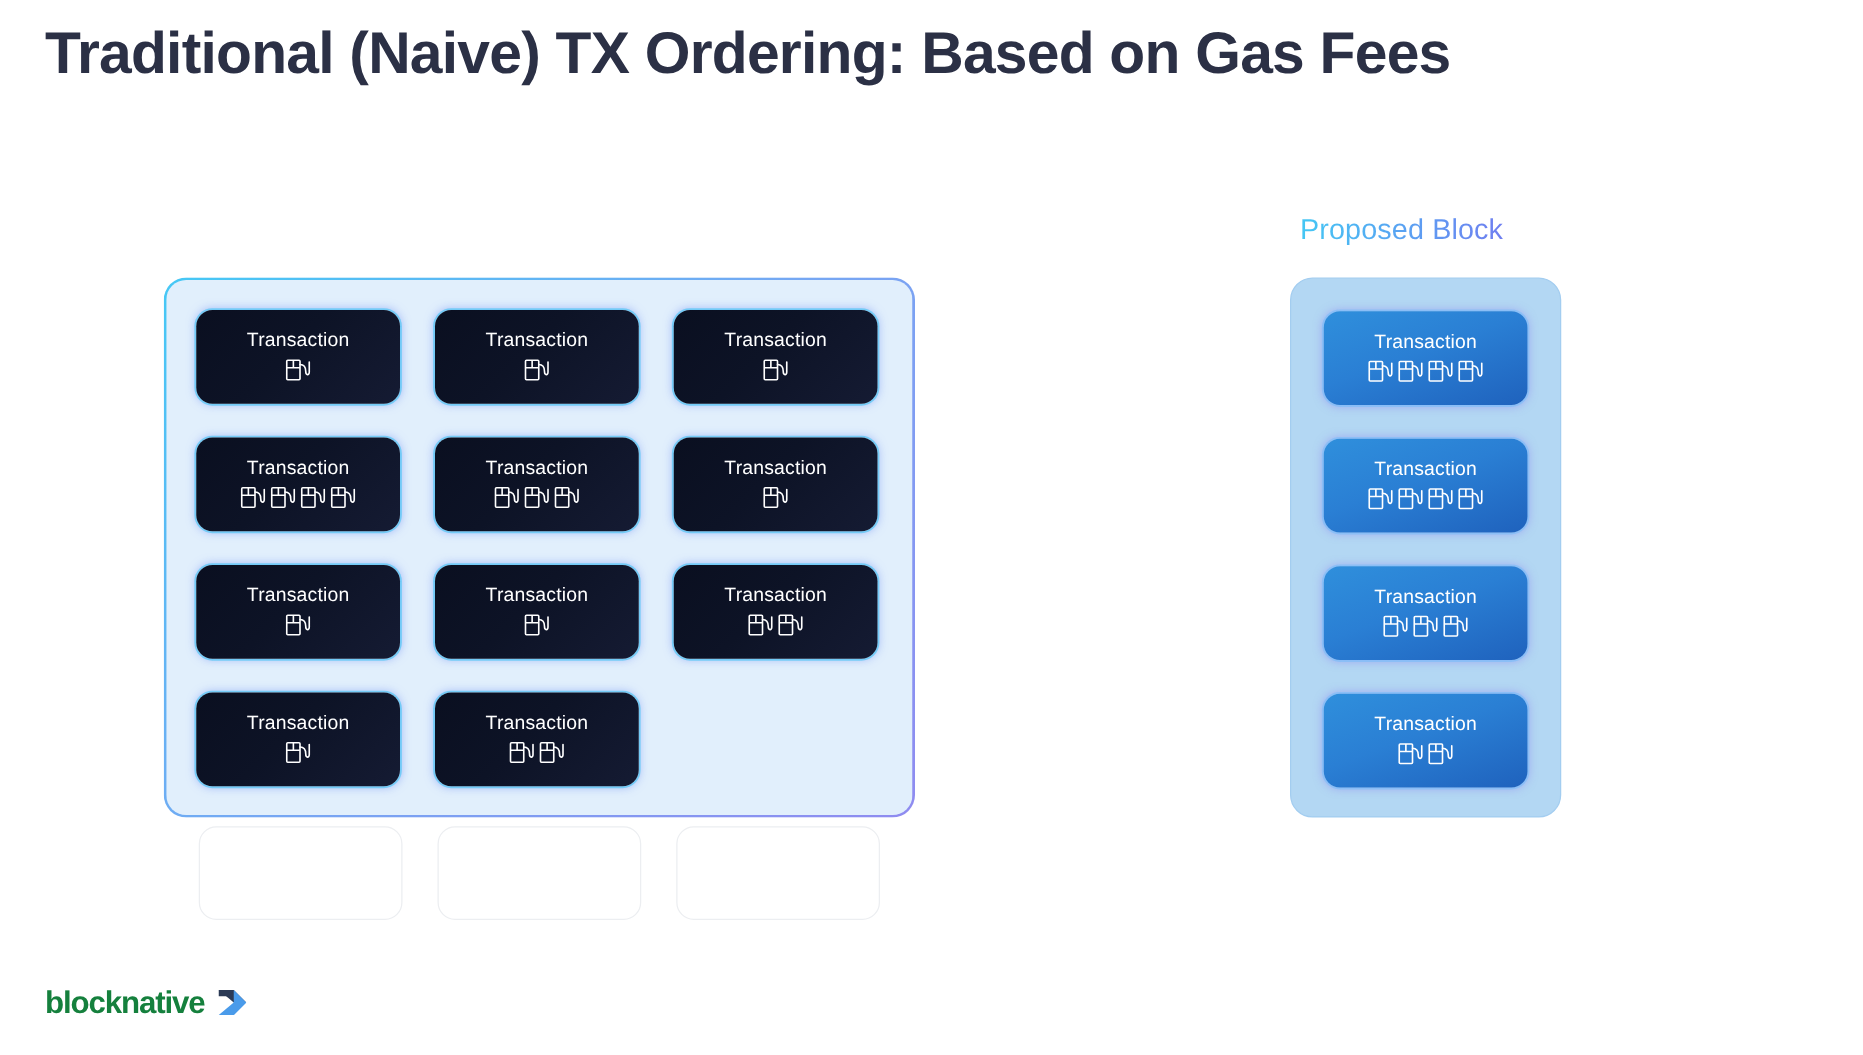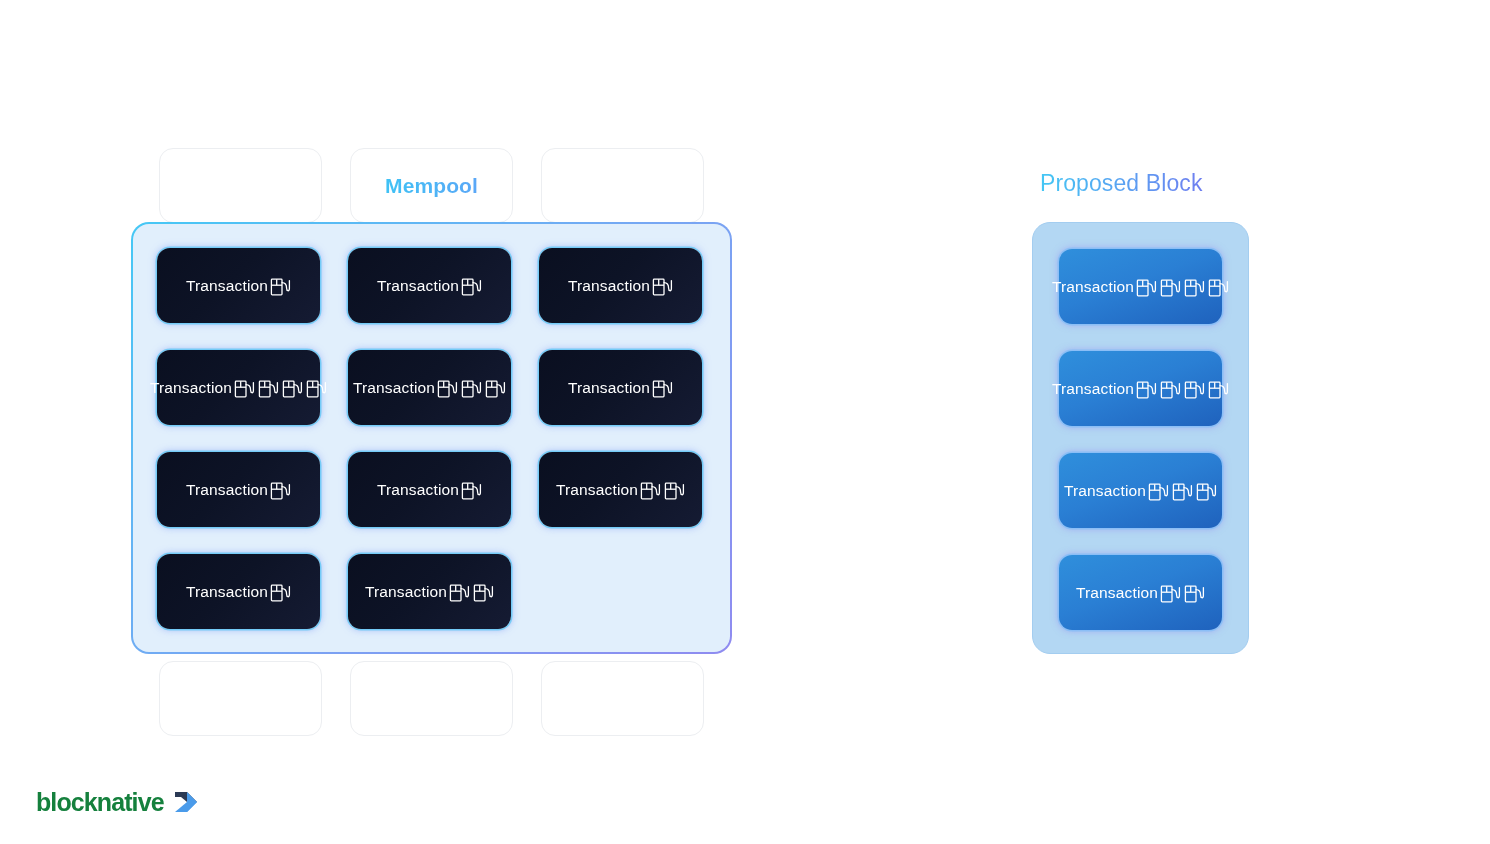--- a/index.html
+++ b/index.html
@@ -89,21 +89,21 @@
     column-gap: 28px;
     row-gap: 27px;
   }
 
   
   .tx {
     position: relative;
     width: 163px; height: 75px;
     border-radius: 13px;
     display: flex;
-    flex-direction: row;
+    flex-direction: column;
     align-items: center;
     justify-content: center;
     gap: 2px;
     color: #ffffff;
   }
   .tx.dark {
     background: linear-gradient(135deg, #0a0f20 0%, #0d1326 45%, #151b33 100%);
     box-shadow: 0 0 0 1.5px rgba(90,200,245,0.75),
                 0 0 7px 1px rgba(120,150,245,0.55);
   }
@@ -177,28 +177,22 @@
     letter-spacing: -0.9px;
     color: #15803d;
     line-height: 1;
   }
 </style>
 </head>
 <body>
 
 <div id="root">
 
-
-  <div class="ghost-row top">
-    <div class="ghost-card"></div>
-    <div class="ghost-card">
-      <span class="mempool-label">Mempool</span>
-    </div>
-    <div class="ghost-card"></div>
-  </div>
+  <div class="title">Traditional (Naive) TX Ordering: Based on Gas Fees</div>
+
 
   <div class="mempool-box">
     <div class="mempool-grid" id="mempool-grid">
         <div class="tx dark">
           <div class="tx-label">Transaction</div>
           <div class="gas-row">
             <svg width="21" height="22" viewBox="0 0 21 22">
               <rect x="1.4" y="4.2" width="10.6" height="15.6" rx="0.8" fill="none" stroke="#ffffff" stroke-width="1.3"></rect>
               <line x1="1.4" y1="10.2" x2="12" y2="10.2" stroke="#ffffff" stroke-width="1.3"></line>
               <line x1="6.7" y1="4.2" x2="6.7" y2="10.2" stroke="#ffffff" stroke-width="1.3"></line>

